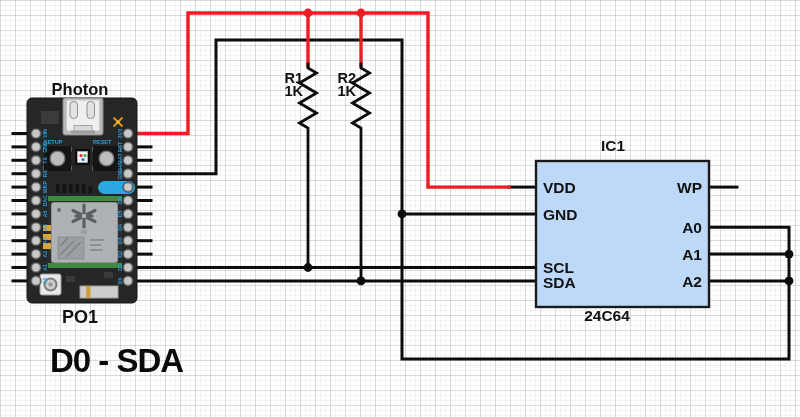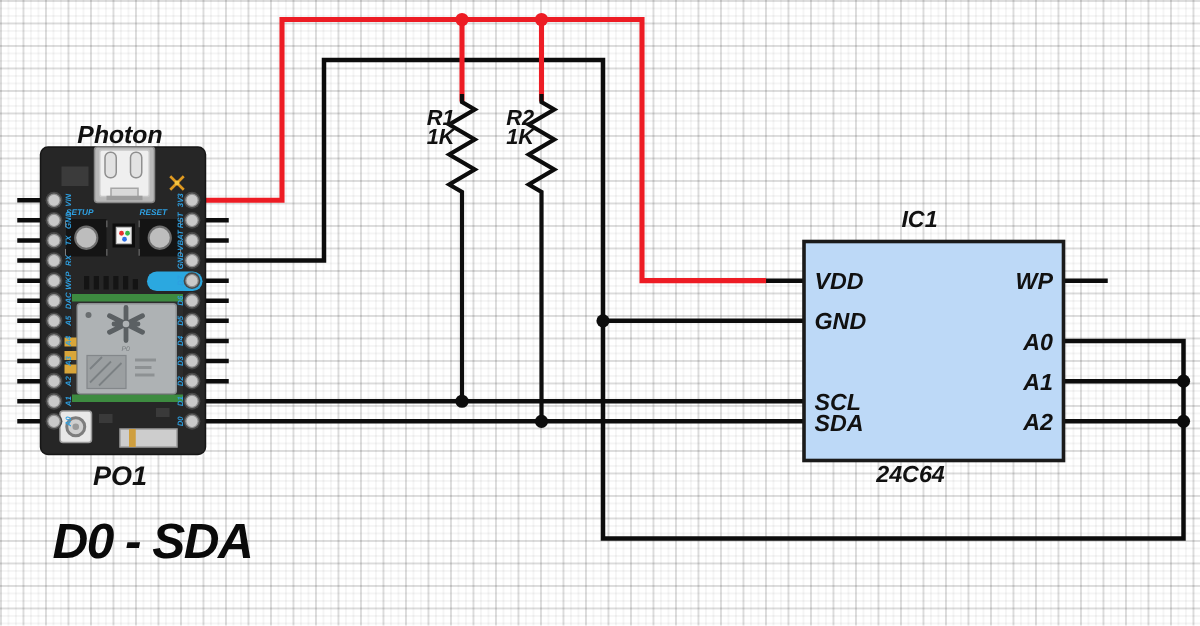--- a/index.html
+++ b/index.html
@@ -6,25 +6,24 @@
   .stage{
     position:relative;width:800px;height:417px;overflow:hidden;
     background-color:#ffffff;
     background-image:
       linear-gradient(to right, rgba(0,0,0,0.04) 1px, transparent 1px),
       linear-gradient(to bottom, rgba(0,0,0,0.04) 1px, transparent 1px),
       linear-gradient(to right, rgba(0,0,0,0.10) 1px, transparent 1px),
       linear-gradient(to bottom, rgba(0,0,0,0.10) 1px, transparent 1px);
     background-size:5px 5px,5px 5px,15px 15px,15px 15px;
     font-family:"Liberation Sans", sans-serif;
-    font-style:italic;
   }
   .stage > svg{position:absolute;left:0;top:0;}
   .note{
-    position:absolute;left:35px;color:#0a0a0a;font-weight:bold;
+    position:absolute;left:50px;color:#0a0a0a;font-weight:bold;
     font-size:33px;letter-spacing:-1px;line-height:33px;white-space:pre;
   }
   #note1{top:344px;}
   #note2{top:382px;}
   svg text{font-family:"Liberation Sans", sans-serif;}
 </style>
 </head>
 <body>
 
 <div class="stage">

